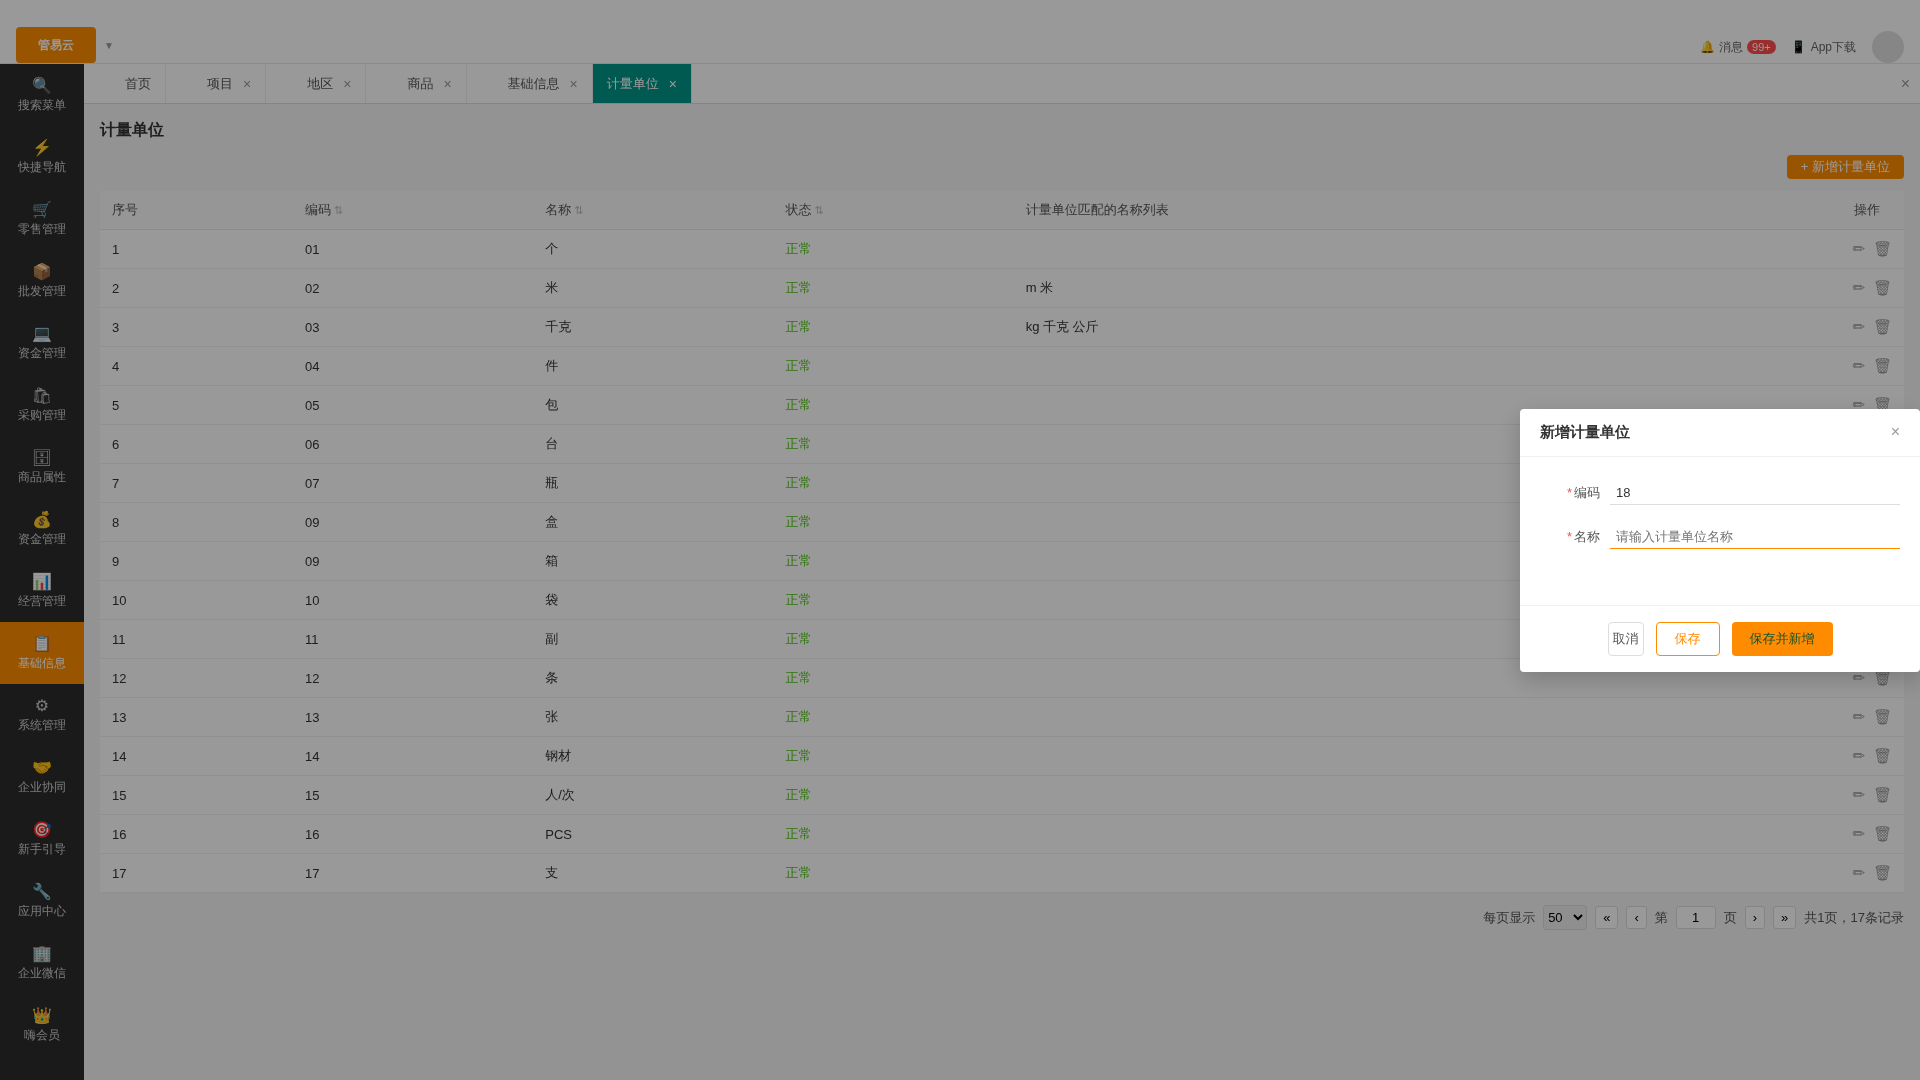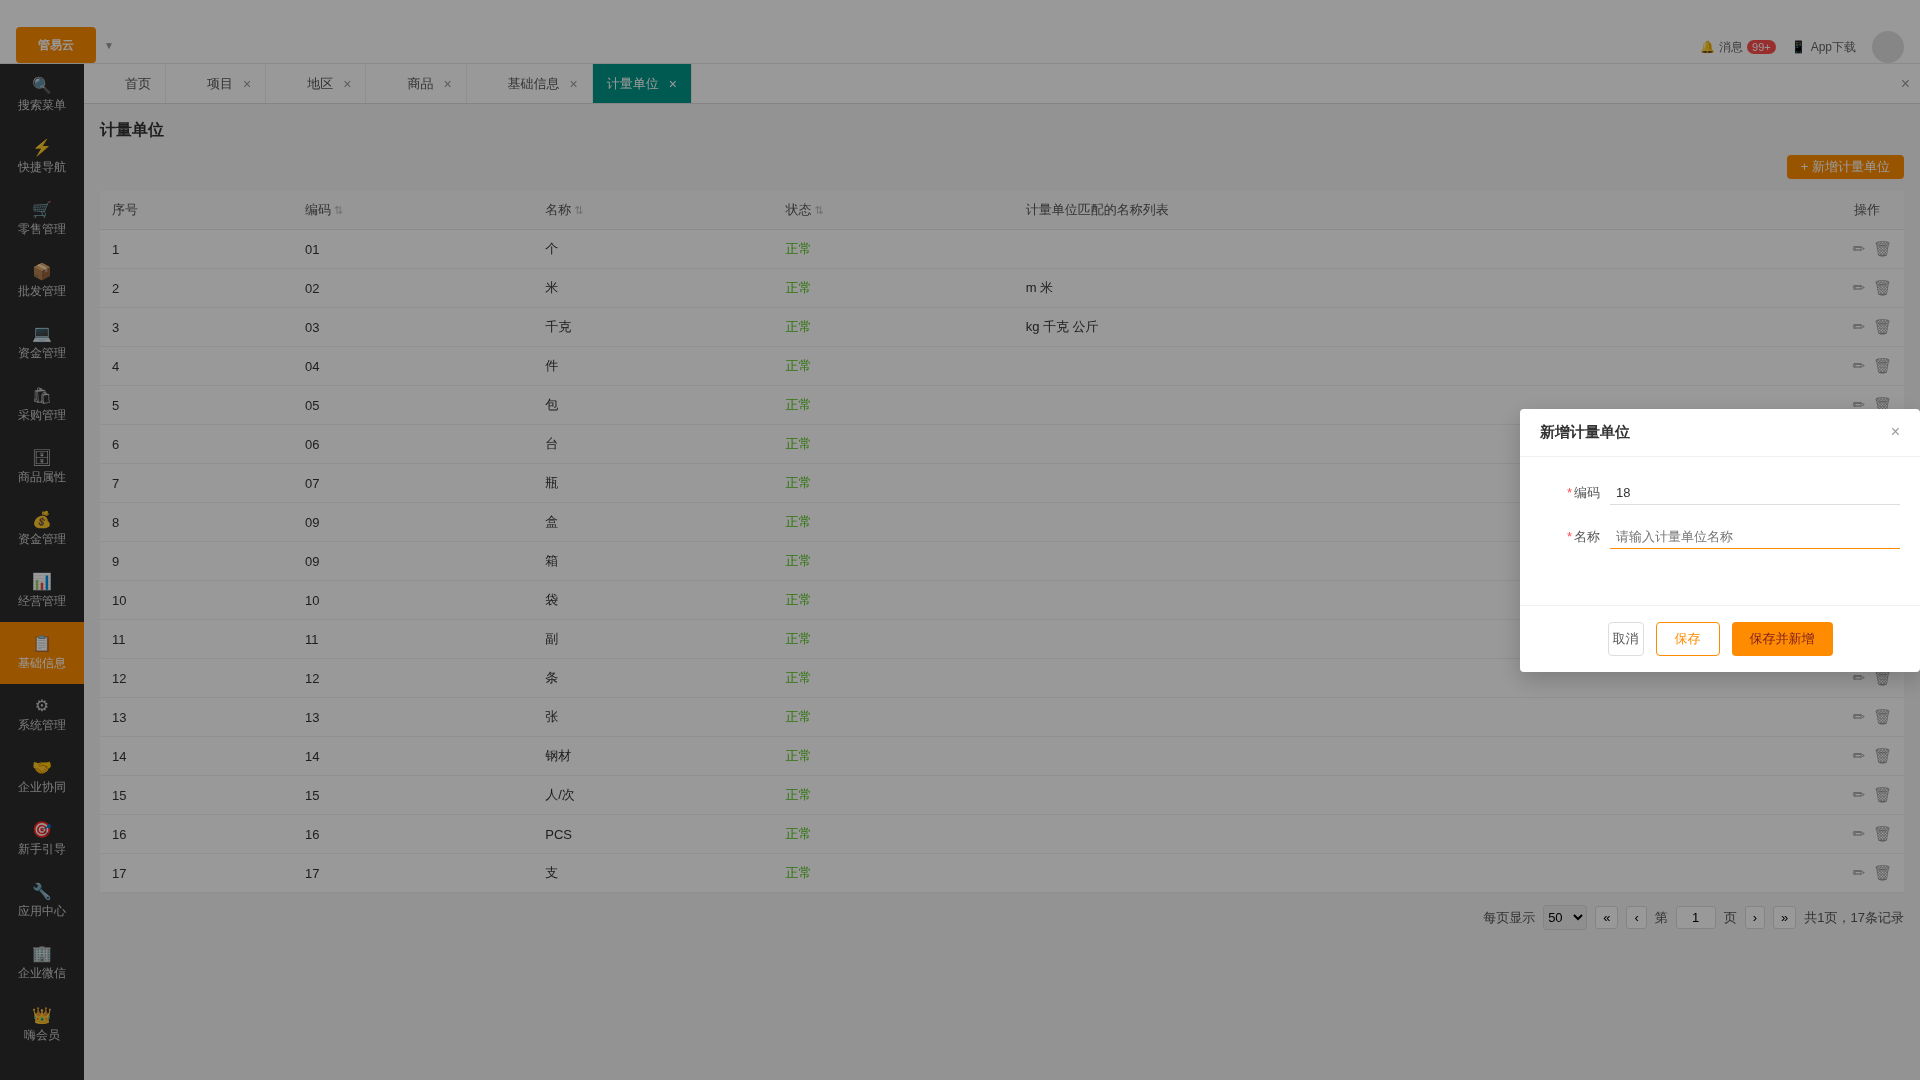--- a/index.html
+++ b/index.html
@@ -332,21 +332,21 @@
       font-size: 13px;
       color: #ff8c00;
     }
     .btn-save-new {
       padding: 7px 18px;
       border: none;
       background: #ff8c00;
       border-radius: 4px;
       cursor: pointer;
       font-size: 13px;
-      color: #7f1d1d;
+      color: #14532d;
     }
   </style>
 </head>
 <body>
 
 <div class="top-header">
   <div class="logo-area">
     <div class="logo-box">管易云</div>
     <span class="dropdown-arrow">▼</span>
   </div>

